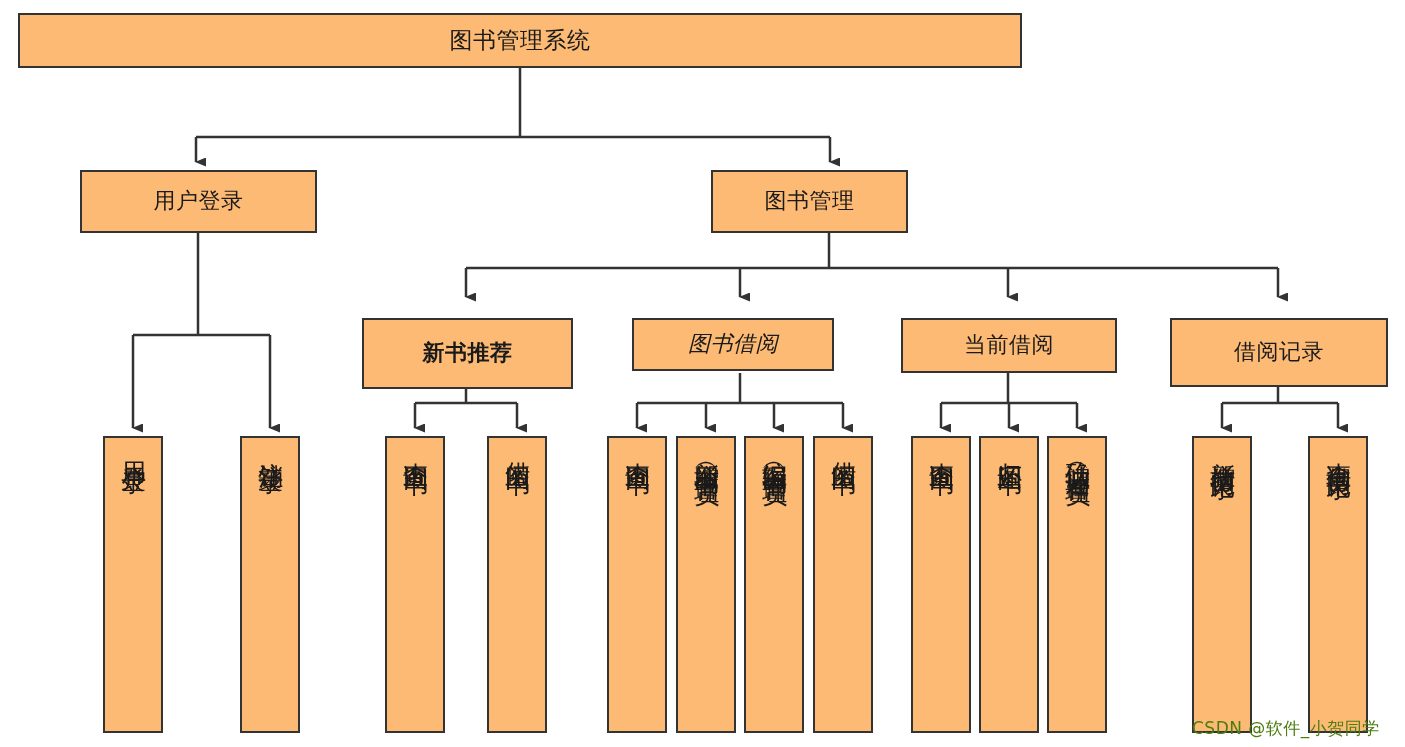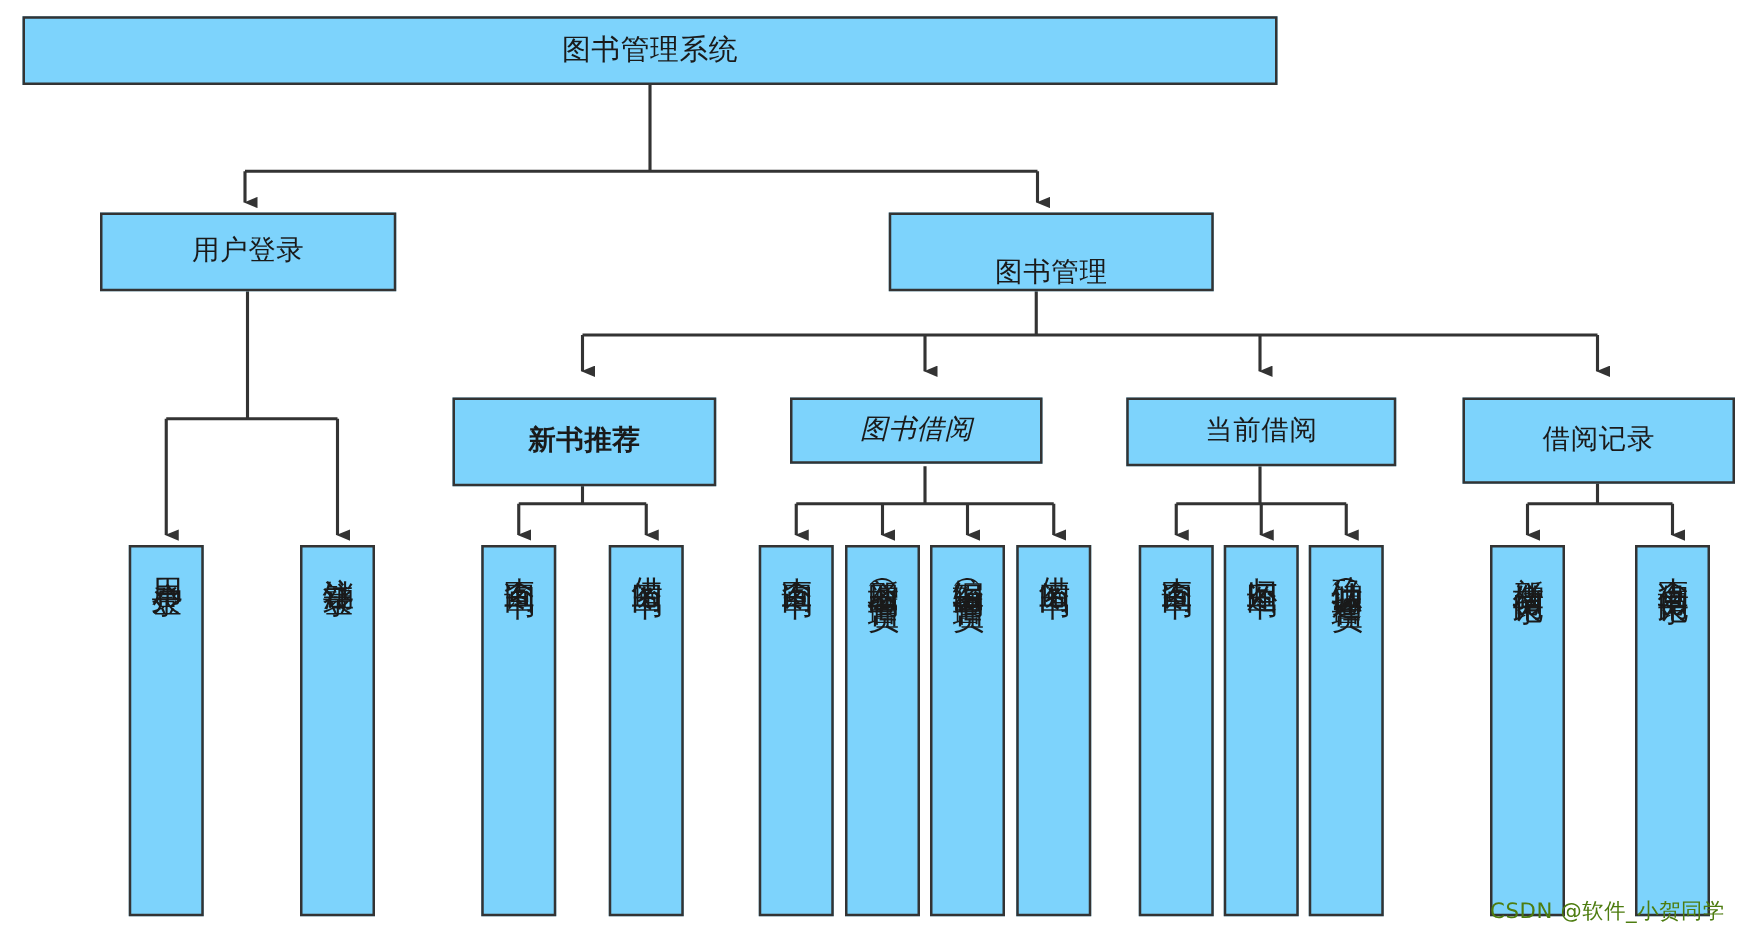--- a/index.html
+++ b/index.html
@@ -23,21 +23,21 @@
   svg.canvas {
     position: absolute;
     inset: 0;
     width: 1405px;
     height: 747px;
   }
   .node-box {
     position: absolute;
     box-sizing: border-box;
     border: 2.5px solid #333333;
-    background: #7dd3fc;
+    background: #fdba74;
     display: flex;
     align-items: center;
     justify-content: center;
     color: #1a1a1a;
   }
   .node-box .label {
     white-space: nowrap;
     letter-spacing: 0.5px;
   }
   .node-horizontal .label {
@@ -125,21 +125,21 @@
     </g>
   </svg>
 
   <div class="node-box node-horizontal node-root" style="left:18px; top:13px; width:1004px; height:55px;">
     <span class="label">图书管理系统</span>
   </div>
 
   <div class="node-box node-horizontal" style="left:80px; top:170px; width:237px; height:63px;">
     <span class="label">用户登录</span>
   </div>
-  <div class="node-box node-horizontal" style="left:711px; top:170px; width:260px; height:63px;align-items:flex-end;">
+  <div class="node-box node-horizontal" style="left:711px; top:170px; width:197px; height:63px;">
     <span class="label">图书管理</span>
   </div>
 
   <div class="node-box node-horizontal" style="left:362px; top:318px; width:211px; height:71px;font-weight:bold;">
     <span class="label">新书推荐</span>
   </div>
   <div class="node-box node-horizontal" style="left:632px; top:318px; width:202px; height:53px;font-style:italic;">
     <span class="label">图书借阅</span>
   </div>
   <div class="node-box node-horizontal" style="left:901px; top:318px; width:216px; height:55px;">

